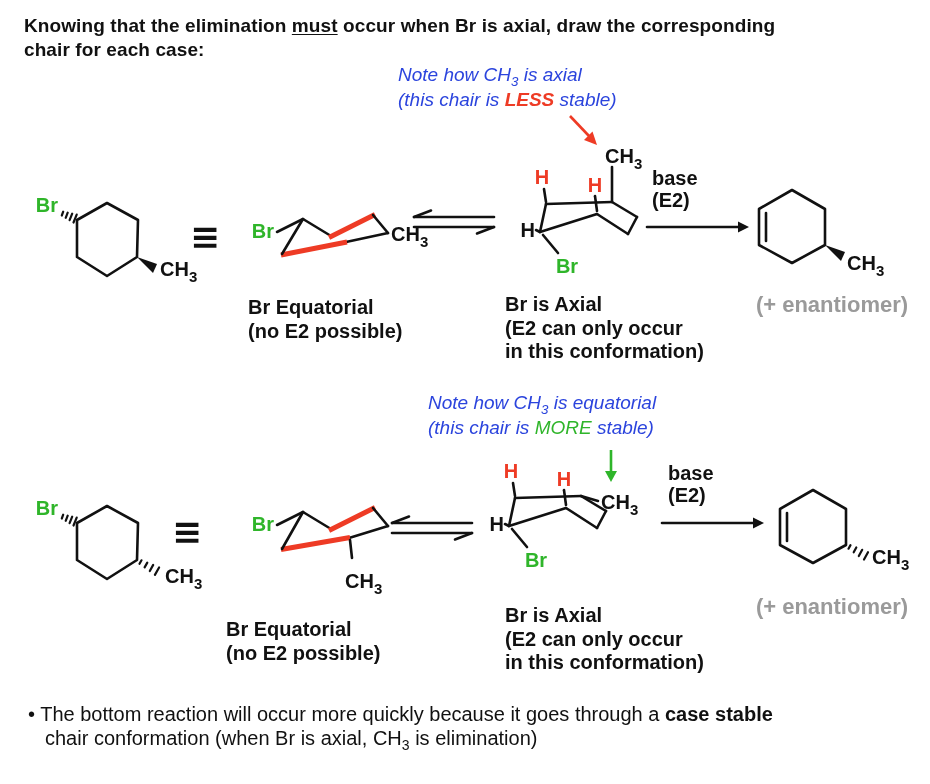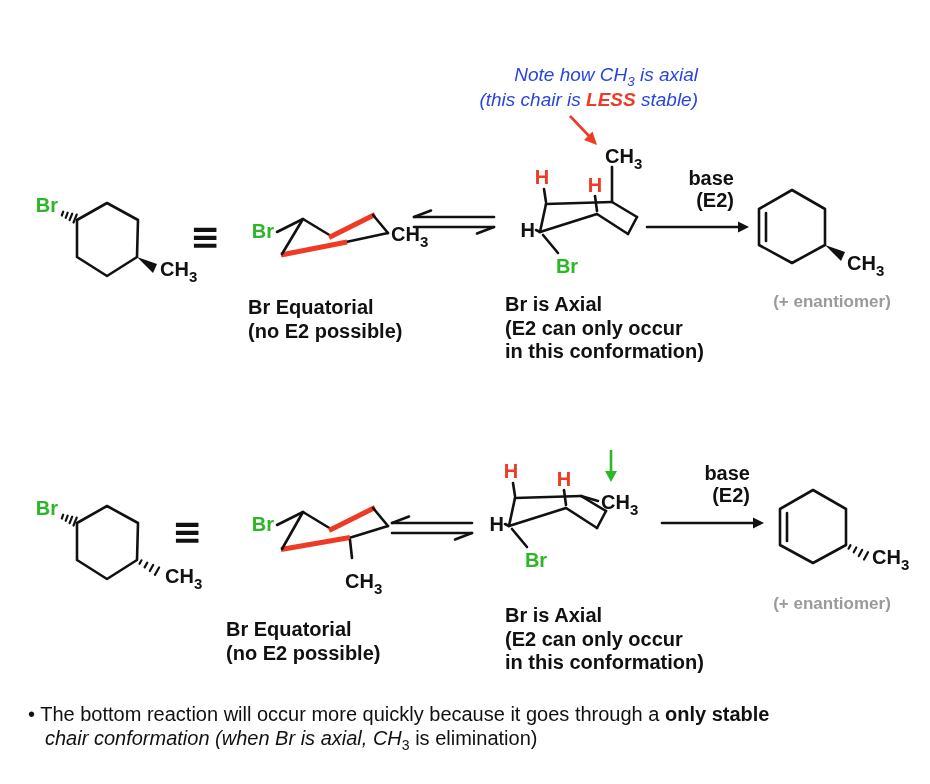--- a/index.html
+++ b/index.html
@@ -5,28 +5,28 @@
   :root { --ink:#111; --green:#2fb52a; --red:#ee3b25; --blue:#2b44dd; --gray:#9a9a9a; --bg:#ffffff; }
   * { box-sizing: border-box; }
   body { margin:0; background:#e8e8e8; font-family:"Liberation Sans", sans-serif; }
   #canvas { position:relative; width:930px; height:784px; background:var(--bg); overflow:hidden; color:var(--ink); }
   .abs { position:absolute; }
   svg { position:absolute; overflow:visible; }
 
   .title { font-size:19px; font-weight:bold; line-height:1.25; letter-spacing:0.1px; }
   .title u { text-underline-offset:2px; }
 
-  .note { color:var(--blue); font-style:italic; font-size:19px; line-height:1.18; text-align:right; white-space:nowrap; }
+  .note { color:var(--blue); font-style:italic; font-size:19px; line-height:1.18; text-align:left; white-space:nowrap; }
   .note .em-red { color:var(--red);font-weight:bold; }
   .note .em-green { color:var(--green); }
   sub { font-size:0.7em; }
 
   .lbl { font-weight:bold; font-size:20px; line-height:1.18; white-space:nowrap; }
-  .base-lbl { font-weight:bold; font-size:20px; line-height:1.1; text-align:right; white-space:nowrap; }
-  .enant { color:var(--gray); font-weight:bold; font-size:17px; text-align:center; white-space:nowrap; }
+  .base-lbl { font-weight:bold; font-size:20px; line-height:1.1; text-align:left; white-space:nowrap; }
+  .enant { color:var(--gray); font-weight:bold; font-size:22px; text-align:center; white-space:nowrap; }
   .foot { font-size:20px; line-height:1.22; }
   .foot .b { font-weight:bold; }
   .equiv { font-family:"DejaVu Sans", sans-serif; font-size:36px; font-weight:bold; line-height:1; }
 
   
   .b  { stroke:var(--ink); stroke-width:2.6; fill:none; stroke-linecap:round; stroke-linejoin:round; }
   .bt { stroke:var(--ink); stroke-width:2.2; fill:none; stroke-linecap:round; }
   .r  { stroke:var(--red); stroke-width:5; fill:none; stroke-linecap:butt; }
   .rt { stroke:var(--red); stroke-width:2.6; fill:none; }
   .gt { stroke:var(--green); stroke-width:2.6; fill:none; }
@@ -36,20 +36,24 @@
   text.chem { font-family:"Liberation Sans", sans-serif; font-weight:bold; font-size:20px; fill:var(--ink); }
   text.green { fill:var(--green); }
   text.red { fill:var(--red); }
   tspan.sub { font-size:15px; }
 </style>
 </head>
 <body>
 
 <div id="canvas">
 
+  <div class="abs title" style="left:24px; top:14px; width:880px;">
+    <span>Knowing that the elimination </span><u>must</u><span> occur when Br is axial, draw the corresponding</span><br>
+    <span>chair for each case:</span>
+  </div>
 
   <div class="abs note" style="left:398px; top:64px; width:300px;">
     <span>Note how CH</span><sub>3</sub><span> is axial</span><br>
     <span>(this chair is </span><span class="em-red">LESS</span><span> stable)</span>
   </div>
 
   <svg style="left:564px; top:112px;" width="42" height="40">
     <line class="rt" x1="6" y1="4" x2="25" y2="24"></line>
     <polygon class="fr" points="33,33 20,28 28.5,19.5"></polygon>
   </svg>
@@ -129,20 +133,24 @@
 
   <div class="abs lbl" style="left:248px; top:296px;">
     <span>Br Equatorial</span><br><span>(no E2 possible)</span>
   </div>
   <div class="abs lbl" style="left:505px; top:293px;">
     <span>Br is Axial</span><br>
     <span>(E2 can only occur</span><br>
     <span>in this conformation)</span>
   </div>
 
+  <div class="abs note" style="left:428px; top:392px; width:300px;">
+    <span>Note how CH</span><sub>3</sub><span> is equatorial</span><br>
+    <span>(this chair is </span><span class="em-green">MORE</span><span> stable)</span>
+  </div>
   <svg style="left:601px; top:448px;" width="22" height="38">
     <line class="gt" x1="10" y1="2" x2="10" y2="24"></line>
     <polygon class="fg" points="4,23 16,23 10,34"></polygon>
   </svg>
 
   <svg style="left:20px; top:489px;" width="210" height="112">
     <polygon class="b" points="87,17 118,34 117,71 87,90 57,71 57,34"></polygon>
     <text class="chem green" x="38" y="26" text-anchor="end">Br</text>
     <g class="bt">
       <line x1="43.2" y1="25.7" x2="41.8" y2="29.5"></line>
@@ -229,17 +237,17 @@
     <span>Br Equatorial</span><br><span>(no E2 possible)</span>
   </div>
   <div class="abs lbl" style="left:505px; top:604px;">
     <span>Br is Axial</span><br>
     <span>(E2 can only occur</span><br>
     <span>in this conformation)</span>
   </div>
 
   <div class="abs foot" style="left:28px; top:702px; width:880px;">
     <span>•</span>
-    <span>The bottom reaction will occur more quickly because it goes through a </span><span class="b">only stable</span><br>
-    <span style="padding-left:17px;font-style:italic;">chair conformation (when Br is axial, CH</span><sub>3</sub><span> is elimination)</span>
+    <span>The bottom reaction will occur more quickly because it goes through a </span><span class="b">case stable</span><br>
+    <span style="padding-left:17px;">chair conformation (when Br is axial, CH</span><sub>3</sub><span> is elimination)</span>
   </div>
 
 </div>
 
 </body></html>

